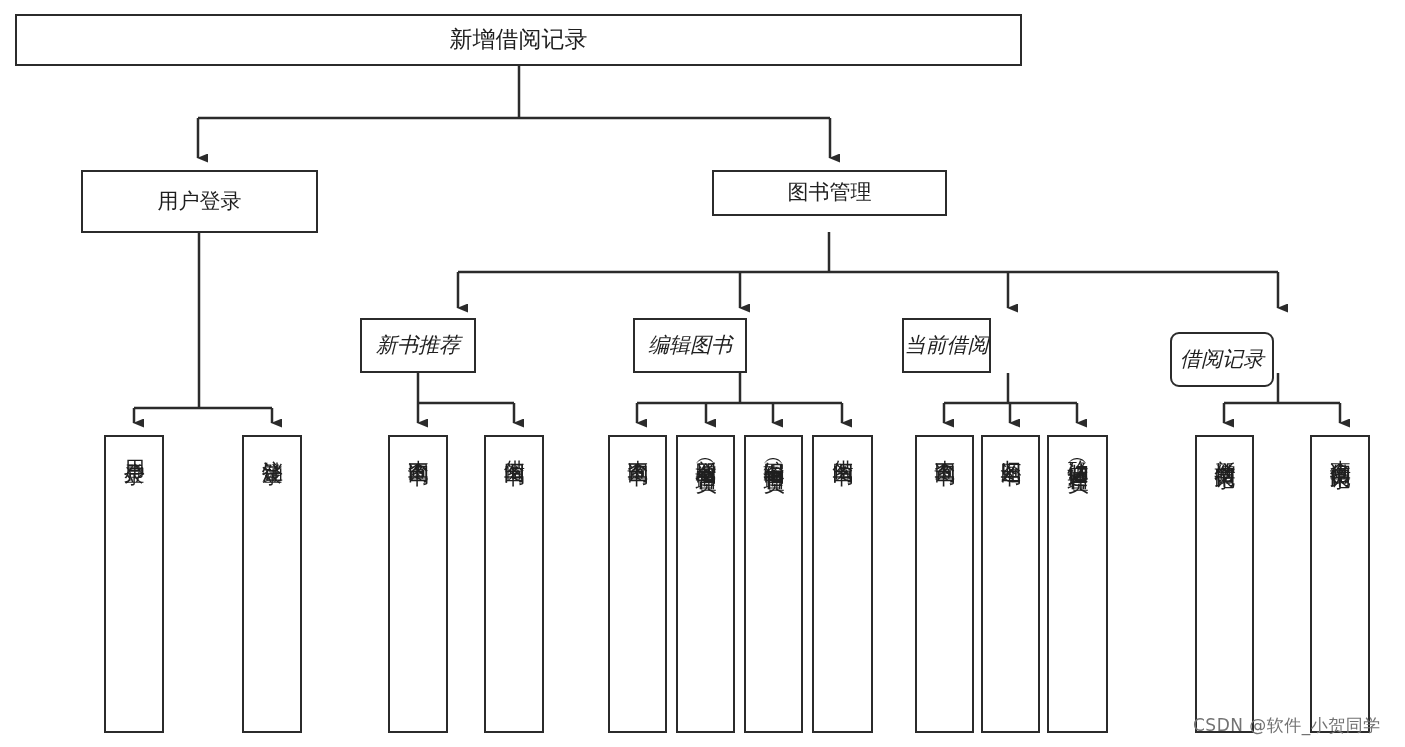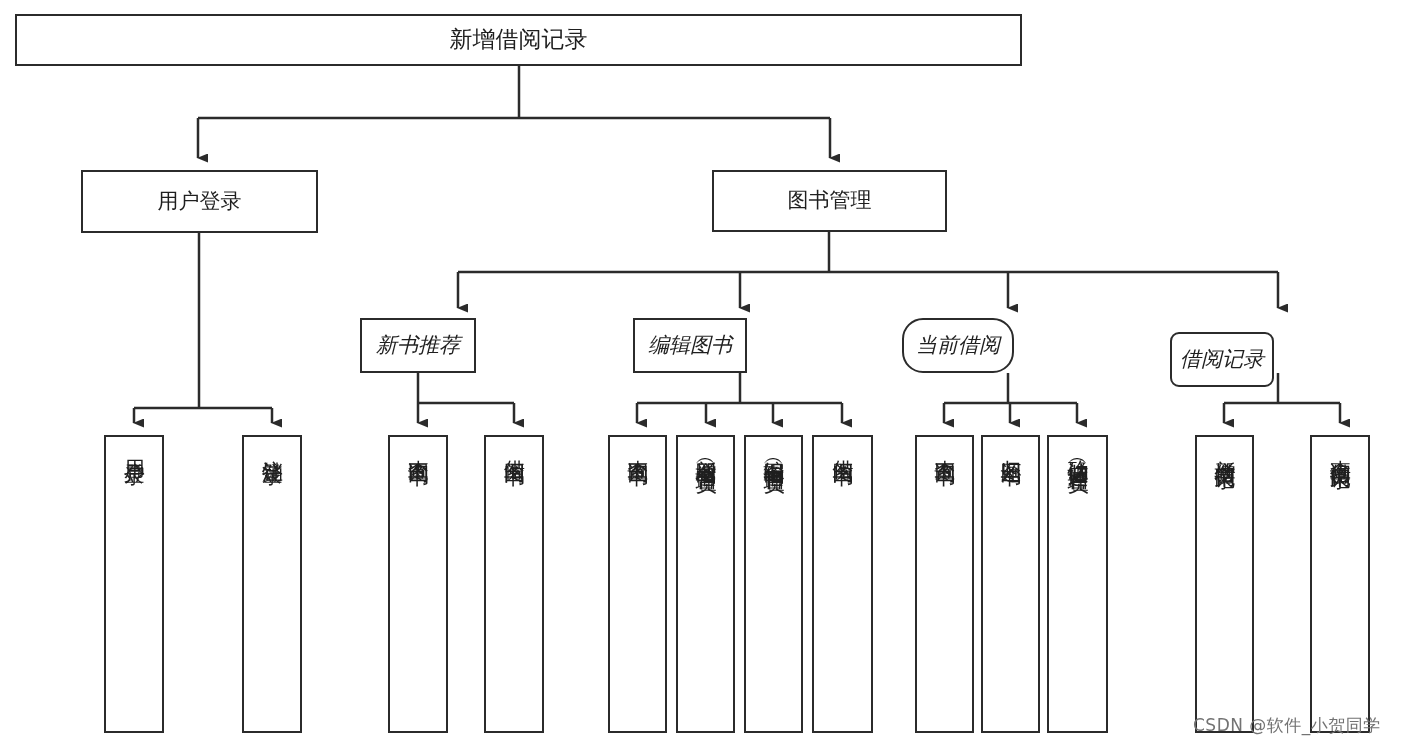--- a/index.html
+++ b/index.html
@@ -128,33 +128,33 @@
   </svg>
 
   <div class="node root" style="left:15px; top:14px; width:1007px; height:52px;">
     <span class="node-label">新增借阅记录</span>
   </div>
 
   <div class="node level1" style="left:81px; top:170px; width:237px; height:63px;">
     <span class="node-label">用户登录</span>
   </div>
 
-  <div class="node level1" style="left:712px; top:170px; width:235px; height:62px;">
+  <div class="node level1" style="left:712px; top:170px; width:235px; height:46px;">
     <span class="node-label">图书管理</span>
   </div>
 
   <div class="node level2" style="left:360px; top:318px; width:116px; height:55px;">
     <span class="node-label">新书推荐</span>
   </div>
 
   <div class="node level2" style="left:633px; top:318px; width:114px; height:55px;">
     <span class="node-label">编辑图书</span>
   </div>
 
-  <div class="node level2" style="left:902px; top:318px; width:112px; height:55px;border-radius:21px;">
+  <div class="node level2" style="left:902px; top:318px; width:89px; height:55px;">
     <span class="node-label">当前借阅</span>
   </div>
 
   <div class="node level2" style="left:1170px; top:332px; width:104px; height:55px;border-radius:9px;">
     <span class="node-label">借阅记录</span>
   </div>
 
   <div class="node leaf" style="left:104px; top:435px; width:60px; height:298px;">
     <span class="node-label">用户登录</span>
   </div>

